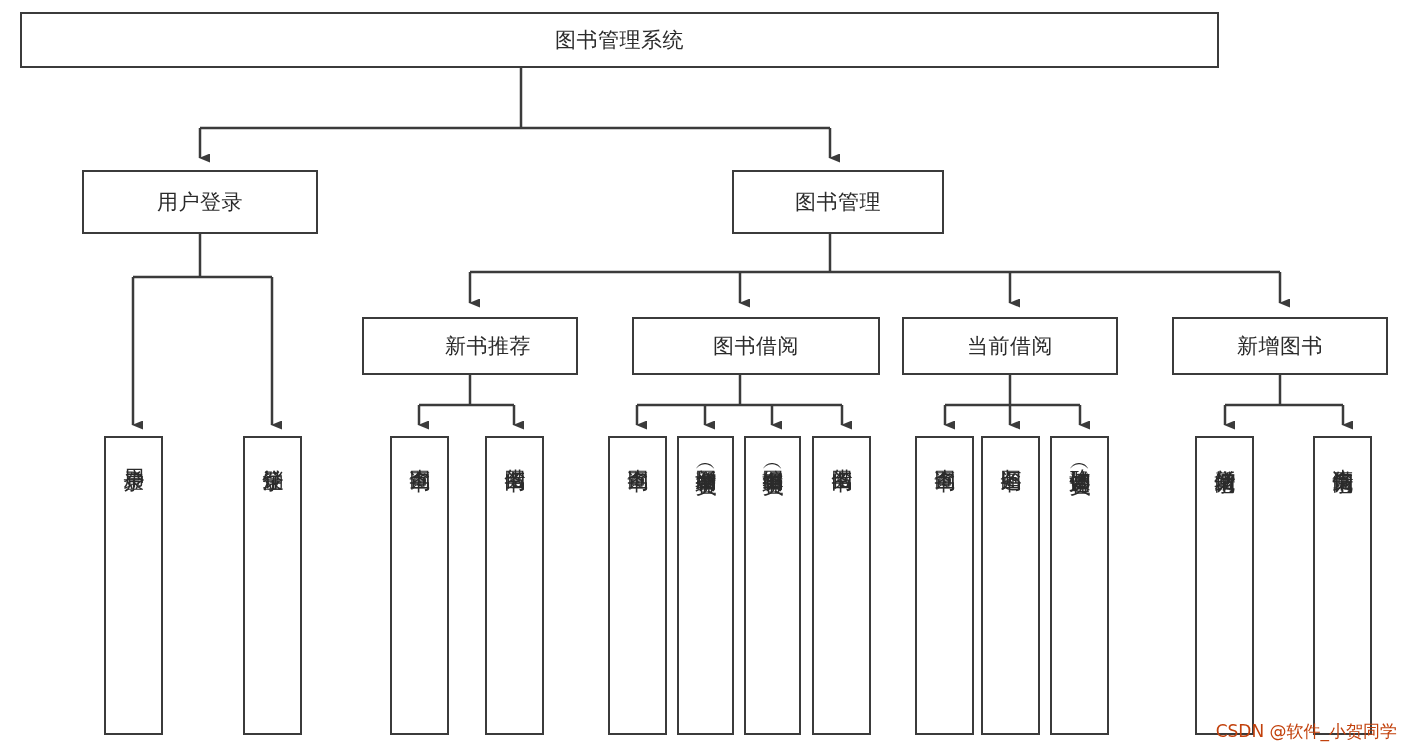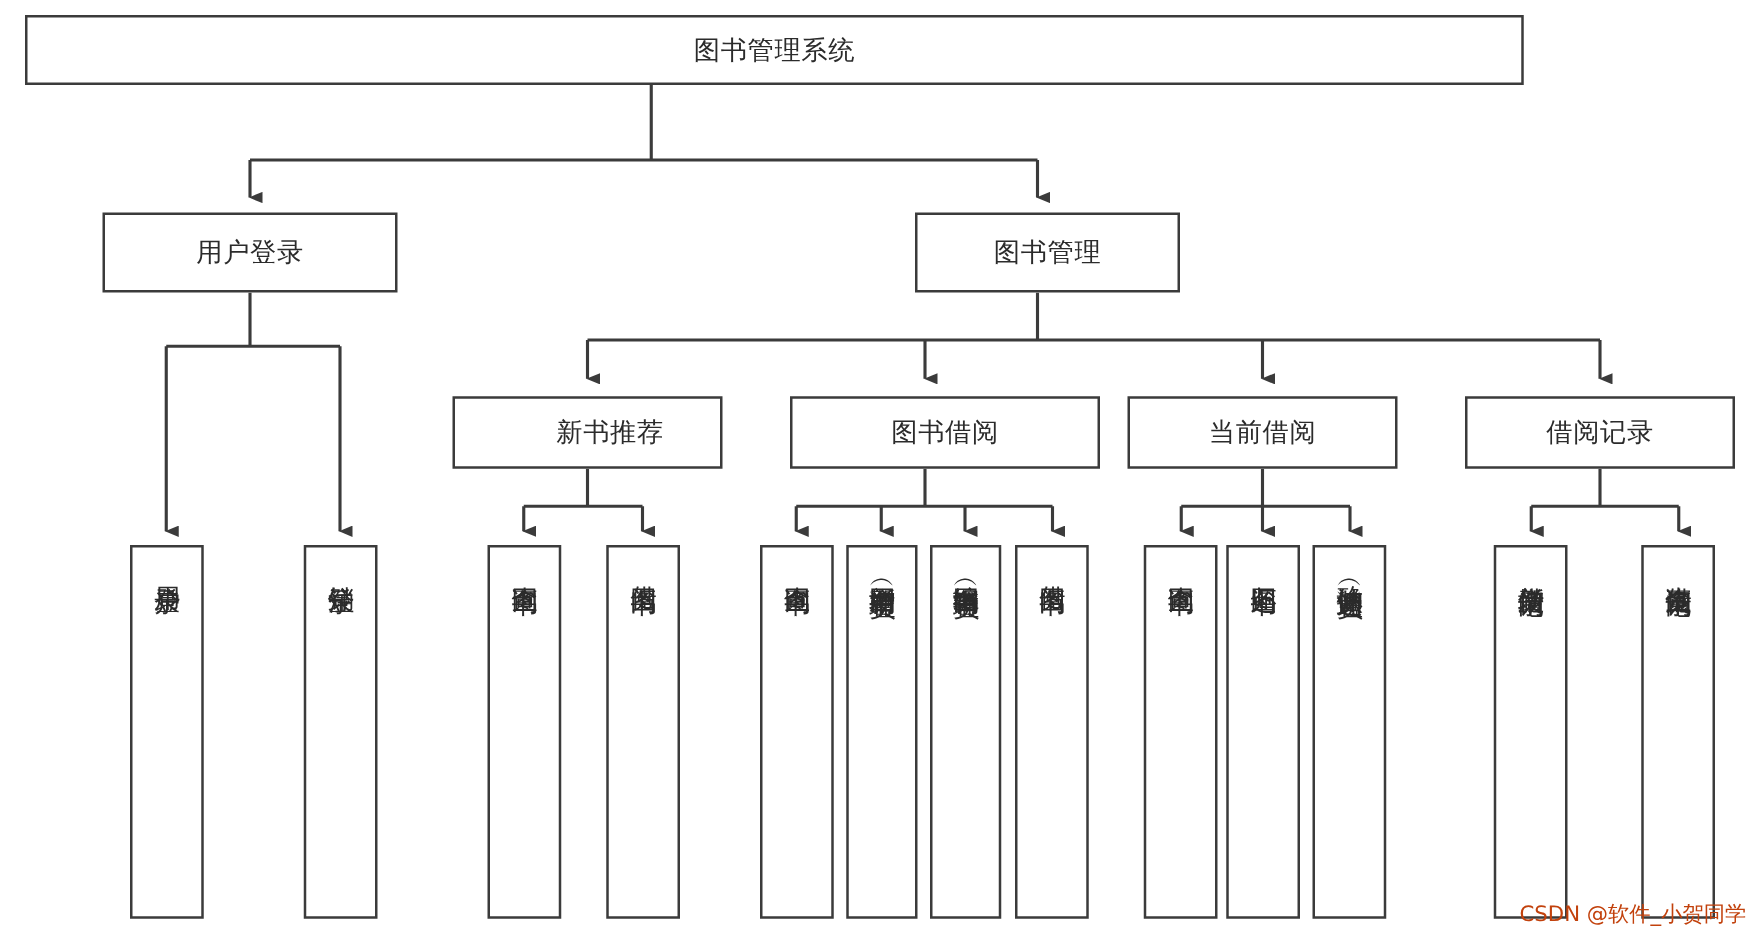--- a/index.html
+++ b/index.html
@@ -134,21 +134,21 @@
   <div class="node horizontal" style="left:362px; top:317px; width:216px; height:58px;padding-left:36px;">
     <span class="node-label">新书推荐</span>
   </div>
   <div class="node horizontal" style="left:632px; top:317px; width:248px; height:58px;">
     <span class="node-label">图书借阅</span>
   </div>
   <div class="node horizontal" style="left:902px; top:317px; width:216px; height:58px;">
     <span class="node-label">当前借阅</span>
   </div>
   <div class="node horizontal" style="left:1172px; top:317px; width:216px; height:58px;">
-    <span class="node-label">借阅记录</span>
+    <span class="node-label">新增图书</span>
   </div>
 
   <div class="node vertical" style="left:104px; top:436px; width:59px; height:299px;">
     <span class="node-label">用户登录</span>
   </div>
   <div class="node vertical" style="left:243px; top:436px; width:59px; height:299px;">
     <span class="node-label">注销登录</span>
   </div>
 
   <div class="node vertical" style="left:390px; top:436px; width:59px; height:299px;">

